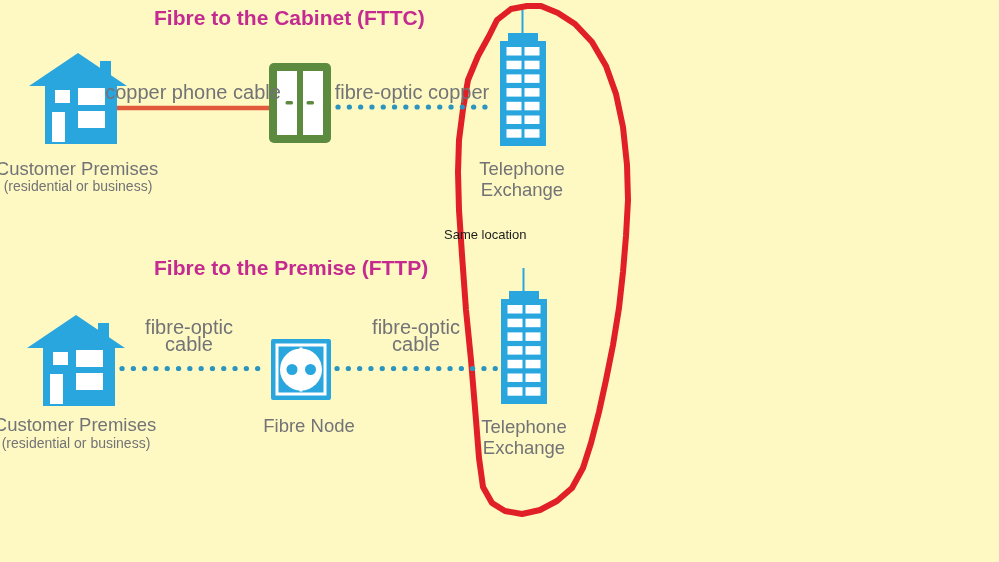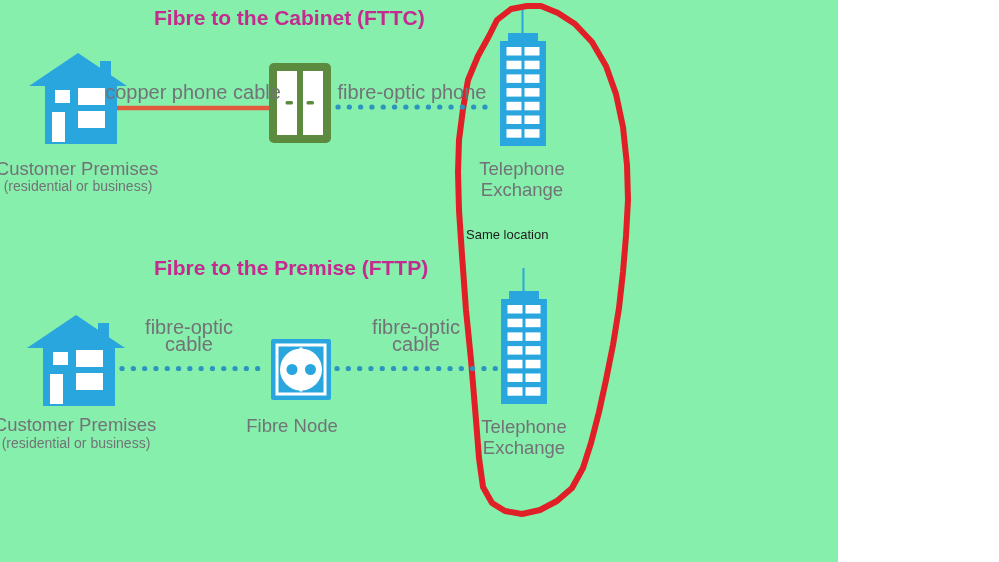--- a/index.html
+++ b/index.html
@@ -1,16 +1,16 @@
 <!DOCTYPE html>
 <html><head>
 <meta charset="utf-8">
 <style>
   html,body{margin:0;padding:0;background:#fff;}
-  #canvas{position:relative;width:838px;height:562px;background:#86efac;overflow:hidden;
+  #canvas{position:relative;width:999px;height:562px;background:#fef9c3;overflow:hidden;
           font-family:"Liberation Sans",sans-serif;}
   svg.layer{position:absolute;left:0;top:0;}
   .title{position:absolute;font-weight:bold;font-size:21px;color:#C42A8F;white-space:nowrap;
          font-family:"Liberation Sans",sans-serif;}
   .lbl{position:absolute;color:#727376;text-align:center;transform:translateX(-50%);
        white-space:nowrap;line-height:21px;}
   .lbl .ln{display:block;}
   .main{font-size:18.5px;}
   .sub{font-size:14px;line-height:16px;}
   .cable{font-size:20px;line-height:17px;}
@@ -89,47 +89,47 @@
              L616,94 L606,66 L592,42 L575,24 L558,13 L541,6 Z" fill="none" stroke-width="6" stroke-linecap="round" stroke-linejoin="round" stroke="#E01F26"></path>
 
     <line x1="338" y1="107" x2="492" y2="107" stroke-width="5.2" stroke-dasharray="0.1 11.2" stroke-linecap="round" stroke="#2C95BF"></line>
     <line x1="122" y1="368.5" x2="264" y2="368.5" stroke-width="5.2" stroke-dasharray="0.1 11.2" stroke-linecap="round" stroke="#2C95BF"></line>
     <line x1="337" y1="368.5" x2="497" y2="368.5" stroke-width="5.2" stroke-dasharray="0.1 11.2" stroke-linecap="round" stroke="#2C95BF"></line>
   </svg>
 
   <div class="title" style="left:154px;top:6px;">Fibre to the Cabinet (FTTC)</div>
 
   <div class="lbl cable" style="left:193px;top:84px;">copper phone cable</div>
-  <div class="lbl cable" style="left:412px;top:84px;">fibre-optic phone</div>
+  <div class="lbl cable" style="left:412px;top:84px;">fibre-optic copper</div>
 
   <div class="lbl main" style="left:77px;top:158px;">Customer Premises</div>
   <div class="lbl sub" style="left:78px;top:178px;">(residential or business)</div>
 
 
   <div class="lbl main" style="left:522px;top:158px;">
     <span class="ln">Telephone</span>
     <span class="ln">Exchange</span>
   </div>
 
-  <div class="note" style="left:466px;top:227px;">Same location</div>
+  <div class="note" style="left:444px;top:227px;">Same location</div>
 
   <div class="title" style="left:154px;top:256px;">Fibre to the Premise (FTTP)</div>
 
   <div class="lbl cable" style="left:189px;top:319px;">
     <span class="ln">fibre-optic</span>
     <span class="ln">cable</span>
   </div>
   <div class="lbl cable" style="left:416px;top:319px;">
     <span class="ln">fibre-optic</span>
     <span class="ln">cable</span>
   </div>
 
   <div class="lbl main" style="left:75px;top:414px;">Customer Premises</div>
   <div class="lbl sub" style="left:76px;top:435px;">(residential or business)</div>
 
-  <div class="lbl main" style="left:292px;top:415px;">Fibre Node</div>
+  <div class="lbl main" style="left:309px;top:415px;">Fibre Node</div>
 
   <div class="lbl main" style="left:524px;top:416px;">
     <span class="ln">Telephone</span>
     <span class="ln">Exchange</span>
   </div>
 
 </div>
 
 </body></html>

